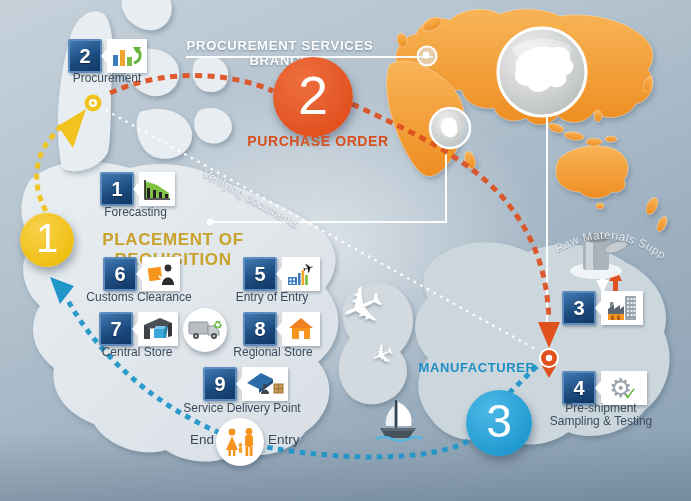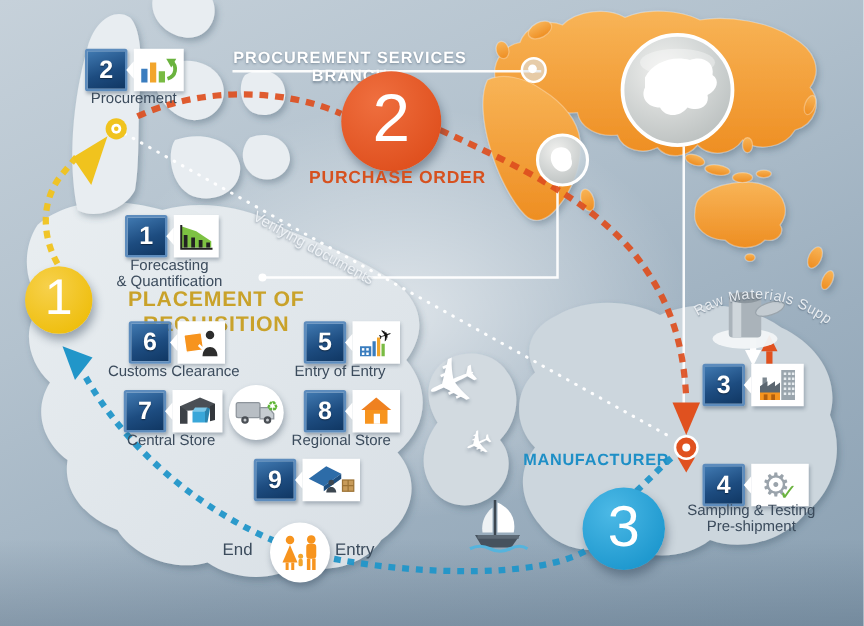--- a/index.html
+++ b/index.html
@@ -249,21 +249,20 @@
         <rect x="4" y="12" width="3" height="10" fill="#222"></rect>
         <rect x="10" y="14" width="3" height="8" fill="#222"></rect>
         <rect x="16" y="16" width="3" height="6" fill="#222"></rect>
         <rect x="22" y="18" width="3" height="4" fill="#222"></rect>
         <path d="M2,4 V23 H27" stroke="#222" stroke-width="1.6" fill="none"></path>
       </svg>
     </div>
   </div>
   <div class="slabel" style="left:78px;top:206px;width:115px">
     <span class="line">Forecasting</span>
-    <span class="line">&amp; Quantification</span>
   </div>
 
   <div class="step" style="left:103px;top:257px">
     <div class="badge">
         <span>6</span>
       </div>
     <div class="iconbox" style="width:38px">
       <svg width="30" height="26" viewBox="0 0 30 26">
         <rect x="2" y="6" width="14" height="14" rx="1" transform="rotate(-8 9 13)" fill="#f7941e" stroke="#fff" stroke-width="1"></rect>
         <circle cx="22" cy="7" r="3.4" fill="#2d2d2d"></circle>
@@ -353,22 +352,25 @@
       <svg width="40" height="26" viewBox="0 0 40 26">
         <polygon points="2,12 16,2 28,8 14,18" fill="#2d6ca8"></polygon>
         <polygon points="14,18 28,8 28,12 14,22" fill="#1e4f80"></polygon>
         <circle cx="20" cy="15" r="2.2" fill="#3c4650"></circle>
         <path d="M16,23 C16,17 24,17 24,23 Z" fill="#3c4650"></path>
         <rect x="29" y="13" width="9" height="9" fill="#c89b5a" stroke="#9d7336" stroke-width="1"></rect>
         <path d="M29,17.5 h9 M33.5,13 v9" stroke="#9d7336" stroke-width="1"></path>
       </svg>
     </div>
   </div>
-
-  <div class="abs" style="left:178px;top:432px;width:36px;text-align:left;font-size:13.5px;color:#3b4b5c">
+  <div class="slabel" style="left:167px;top:402px;width:150px">
+    <span class="line">Service Delivery Point</span>
+  </div>
+
+  <div class="abs" style="left:178px;top:432px;width:36px;text-align:right;font-size:13.5px;color:#3b4b5c">
     <span>End</span>
   </div>
   <div class="roundwhite" style="left:216px;top:418px;width:48px;height:48px">
     <svg width="34" height="32" viewBox="0 0 34 32">
       <circle cx="9" cy="6" r="3.4" fill="#f7941e"></circle>
       <polygon points="9,10 3,24 15,24" fill="#f7941e"></polygon>
       <rect x="5.5" y="24" width="2.4" height="6" fill="#f7941e"></rect>
         <rect x="10" y="24" width="2.4" height="6" fill="#f7941e"></rect>
       <circle cx="26" cy="5.5" r="3.4" fill="#f7941e"></circle>
       <rect x="22" y="9" width="8" height="12" rx="2.5" fill="#f7941e"></rect>
@@ -420,20 +422,20 @@
         <span>4</span>
       </div>
     <div class="iconbox" style="width:46px">
       <svg width="38" height="30" viewBox="0 0 38 30">
         <text x="4" y="24" font-size="26" fill="#9aa3ab" font-family="DejaVu Sans">⚙</text>
         <text x="18" y="27" font-size="18" font-weight="bold" fill="#6ab33e" font-family="DejaVu Sans">✓</text>
       </svg>
     </div>
   </div>
   <div class="slabel" style="left:526px;top:402px;width:150px">
+    <span class="line">Pre-shipment</span>
     <span class="line">Sampling &amp; Testing</span>
-    <span class="line">Pre-shipment</span>
   </div>
 
   <div class="plane" style="left:341px;top:281px;font-size:52px;transform:scaleX(-1) rotate(24deg)">✈</div>
   <div class="plane" style="left:372px;top:342px;font-size:27px;transform:scaleX(-1) rotate(24deg)">✈</div>
 
 </div>
 
 </body></html>

